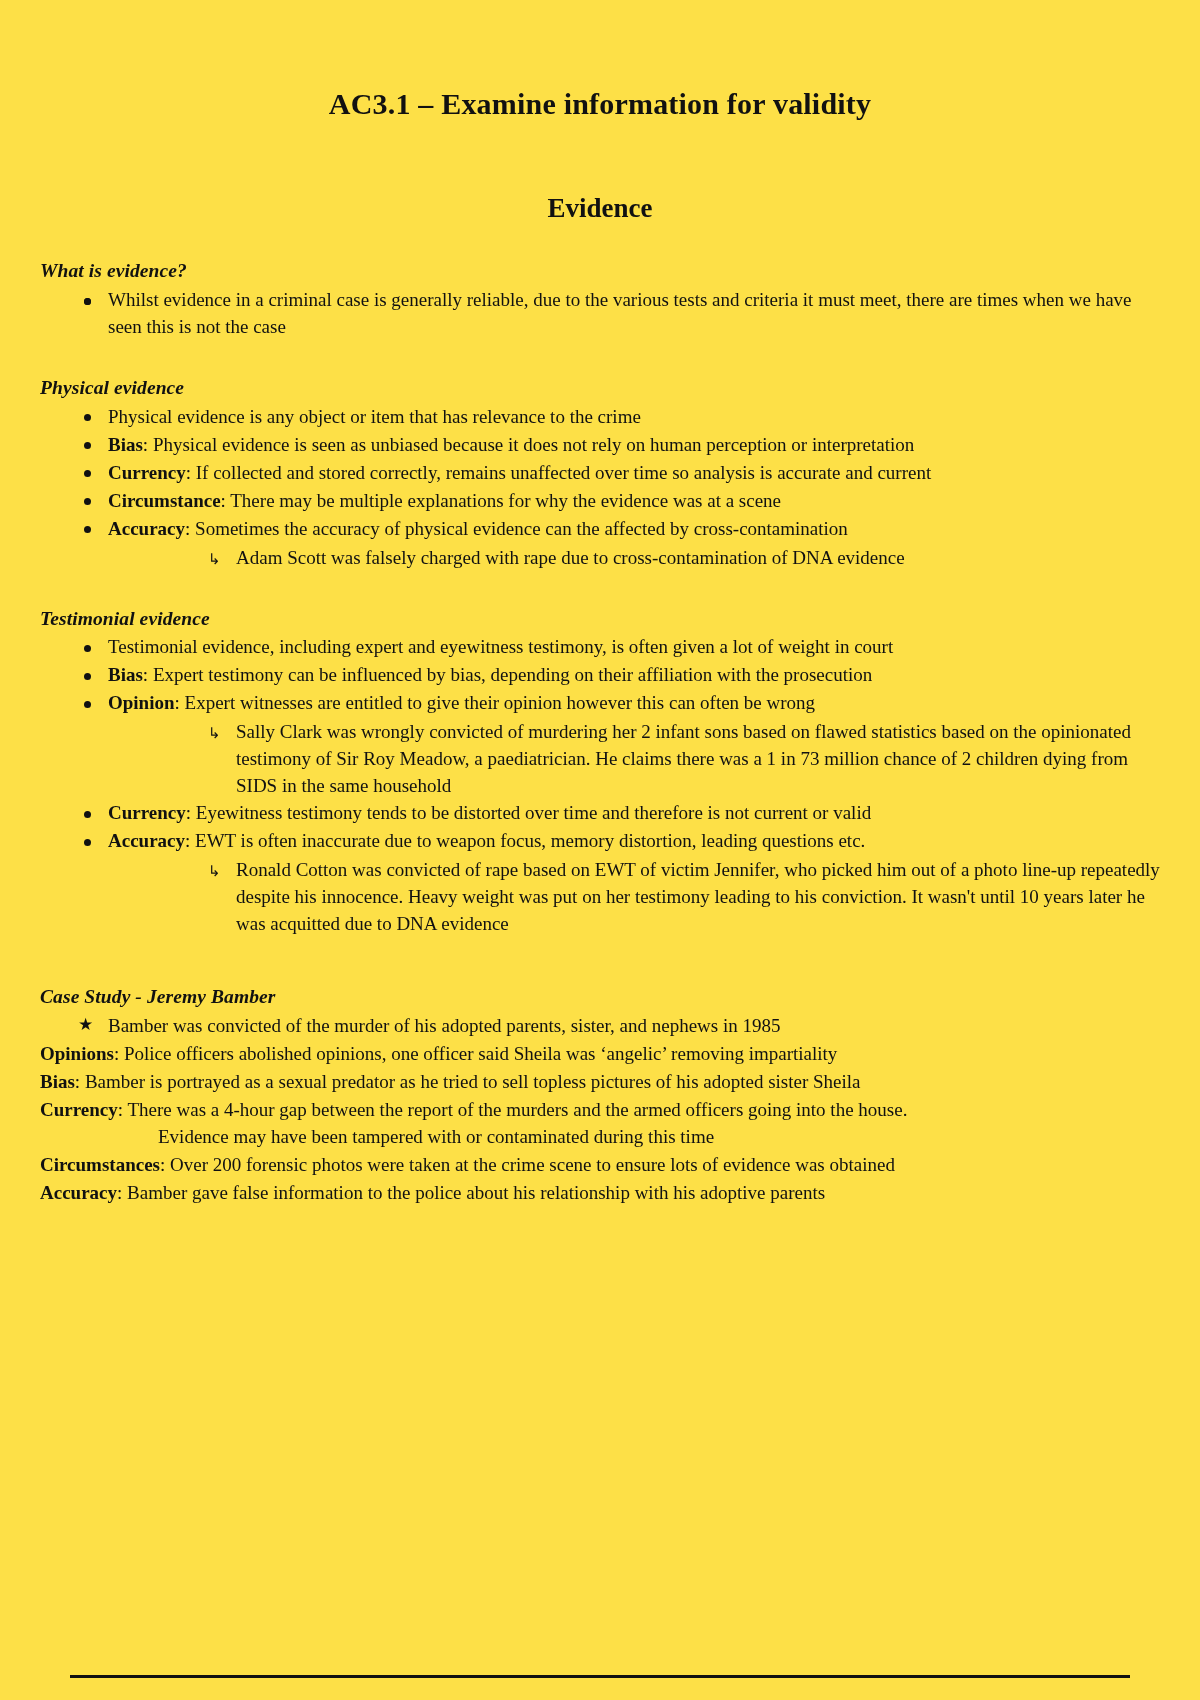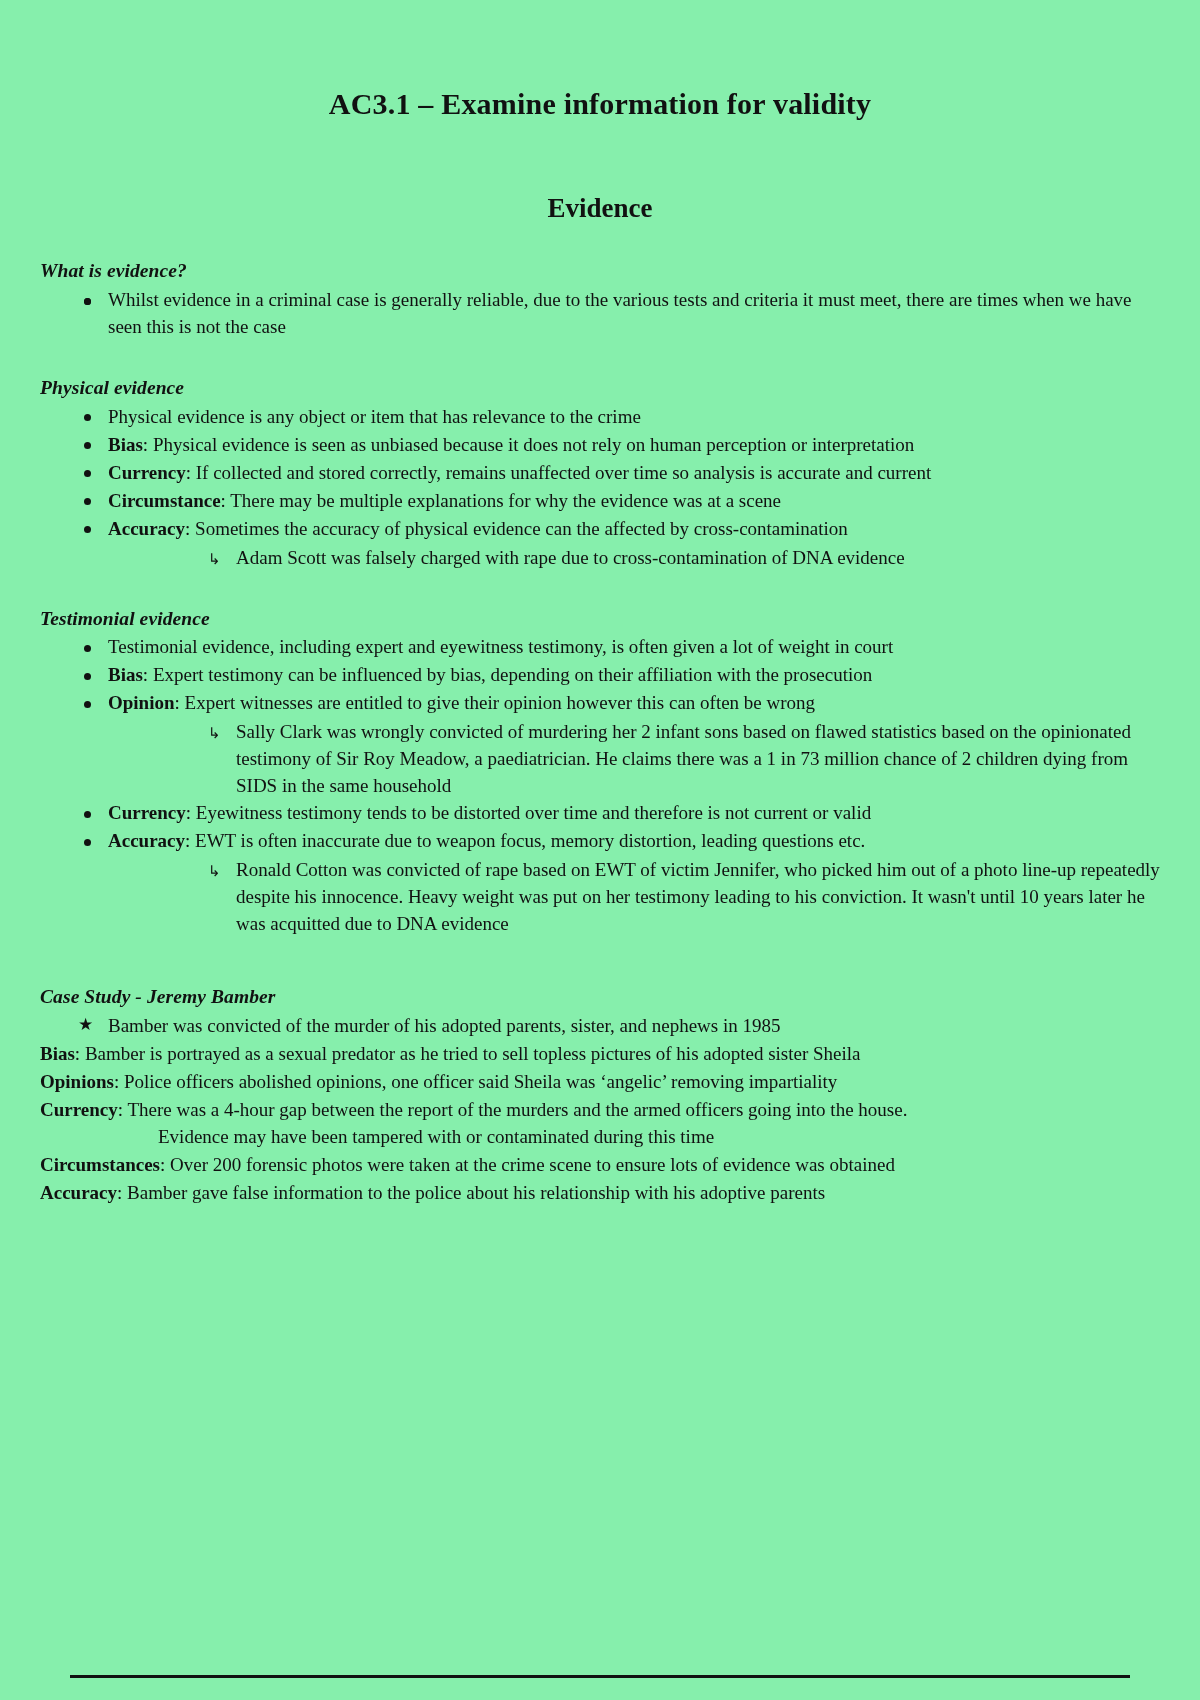--- a/index.html
+++ b/index.html
@@ -14,21 +14,21 @@
     font-family: "Liberation Serif", "DejaVu Serif", serif;
     color: #111111;
     overflow: hidden;
   }
   .page {
     position: relative;
     width: 1200px;
     height: 1700px;
     box-sizing: border-box;
     padding: 0 40px;
-    background: #86efac;
+    background: #fde047;
   }
 
   
   .doc-title {
     text-align: center;
     font-size: 30px;
     font-weight: bold;
     letter-spacing: 0.2px;
     margin: 0;
     padding-top: 86px;
@@ -220,24 +220,24 @@
   <div class="group" style="margin-top:46px">
     <div class="group-heading">Case Study - Jeremy Bamber</div>
     <ul class="bullets">
       <li class="star-item">
         <span class="star">★</span>
         <span>Bamber was convicted of the murder of his adopted parents, sister, and nephews in 1985</span>
       </li>
     </ul>
 
     <div class="flatline">
+      <b>Opinions</b><span>: Police officers abolished opinions, one officer said Sheila was ‘angelic’ removing impartiality</span>
+    </div>
+    <div class="flatline">
       <b>Bias</b><span>: Bamber is portrayed as a sexual predator as he tried to sell topless pictures of his adopted sister Sheila</span>
-    </div>
-    <div class="flatline">
-      <b>Opinions</b><span>: Police officers abolished opinions, one officer said Sheila was ‘angelic’ removing impartiality</span>
     </div>
     <div class="flatline">
       <b>Currency</b><span>: There was a 4-hour gap between the report of the murders and the armed officers going into the house.</span>
       <span class="cont">Evidence may have been tampered with or contaminated during this time</span>
     </div>
     <div class="flatline">
       <b>Circumstances</b><span>: Over 200 forensic photos were taken at the crime scene to ensure lots of evidence was obtained</span>
     </div>
     <div class="flatline">
       <b> Accuracy</b><span>: Bamber gave false information to the police about his relationship with his adoptive parents</span>

